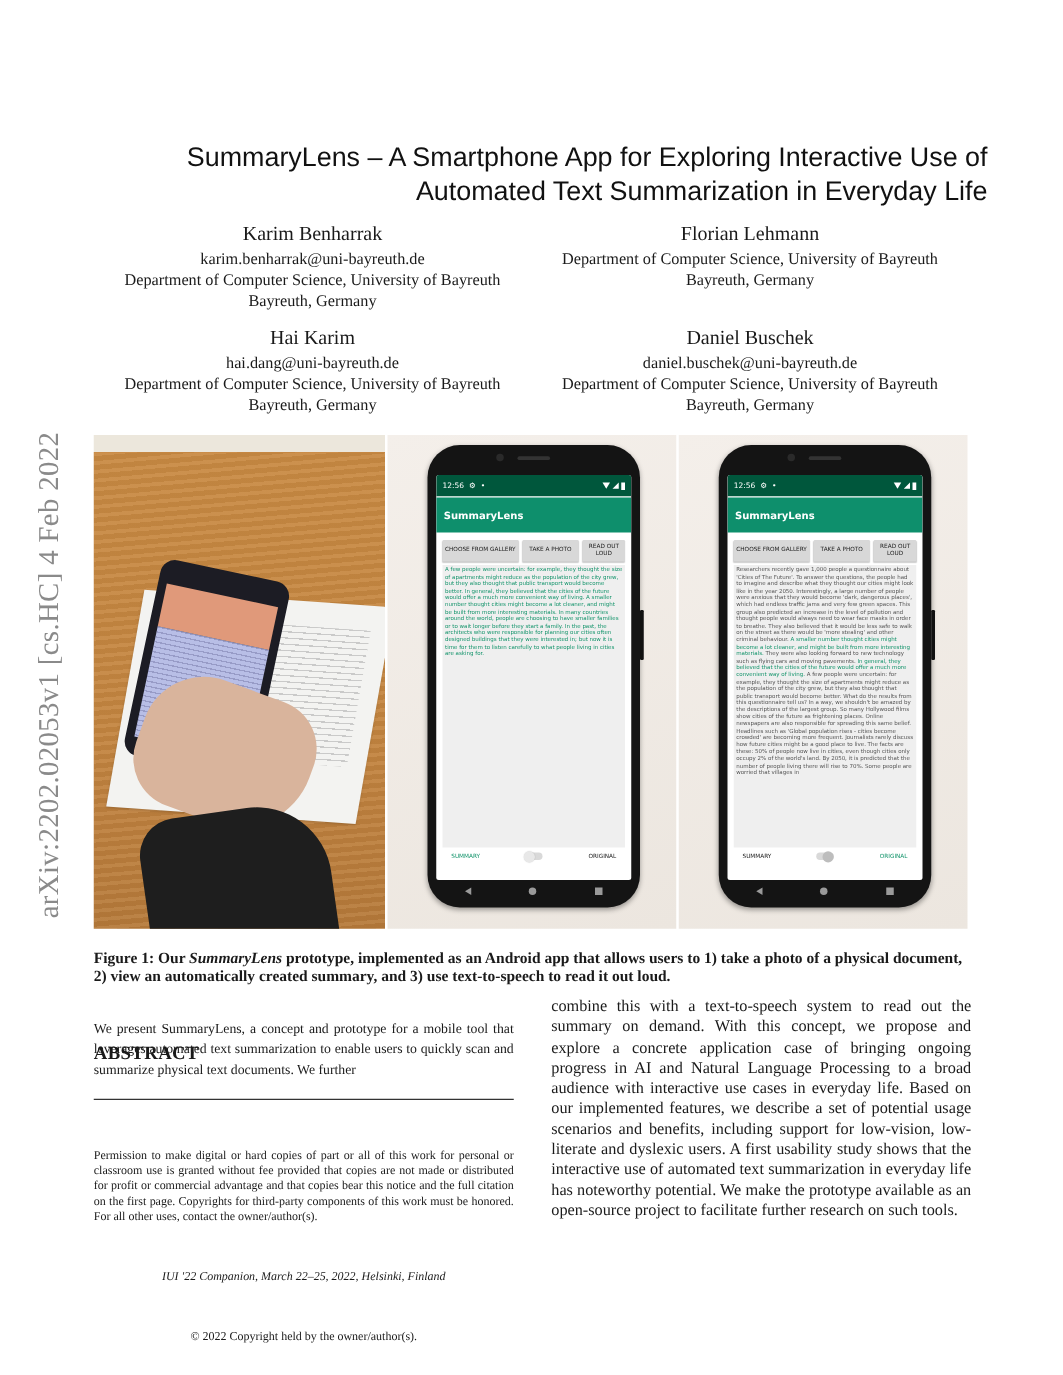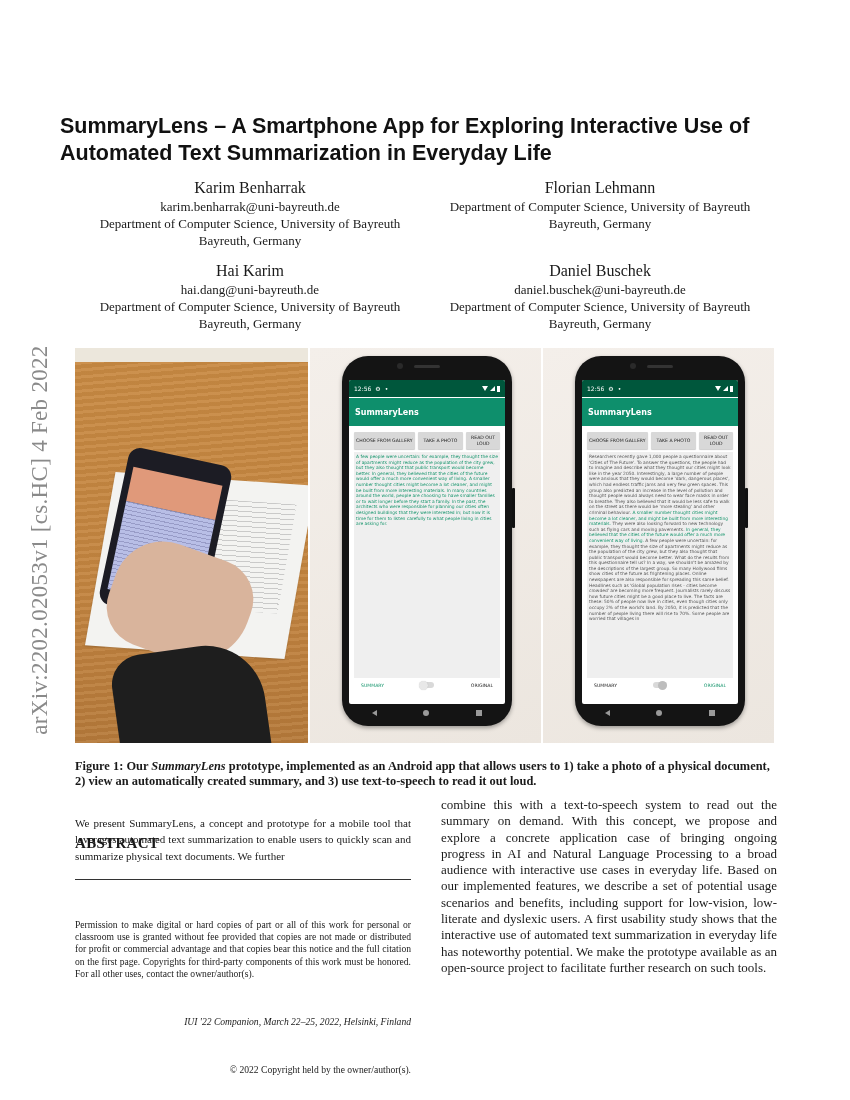--- a/index.html
+++ b/index.html
@@ -9,22 +9,22 @@
   .arxiv-stamp {
     position: absolute; left: 20px; top: 290px; width: 40px; height: 500px;
     display: flex; align-items: center; justify-content: center;
   }
   .arxiv-stamp span {
     transform: rotate(-90deg); white-space: nowrap;
     font-family: "Liberation Serif", serif; font-size: 23px; color: #8a8a8a; letter-spacing: 0.3px;
   }
 
   .title {
-    position: absolute; left: 60px; top: 113px; width: 730px; text-align: left;
-    font-family: "Liberation Sans", "DejaVu Sans", sans-serif; font-weight: bold;
+    position: absolute; left: 60px; top: 113px; width: 730px; text-align: right;
+    font-family: "Liberation Sans", "DejaVu Sans", sans-serif; font-weight: normal;
     font-size: 21.5px; line-height: 27px; color: #111;
   }
 
   .authors { position: absolute; left: 75px; top: 178px; width: 700px; display: grid; grid-template-columns: 1fr 1fr; row-gap: 12px; }
   .author { text-align: center; font-size: 13px; line-height: 17px; }
   .author .name { font-size: 16px; line-height: 20px; }
   .author .email, .author .dept, .author .loc { font-size: 13px; }
 
   .figure { position: absolute; left: 75px; top: 348px; width: 700px; height: 395px; display: flex; gap: 2px; }
   .panel { position: relative; height: 395px; overflow: hidden; }
@@ -74,22 +74,22 @@
 
   .caption { position: absolute; left: 75px; top: 759px; width: 700px; font-size: 12.4px; line-height: 15px; font-weight: bold; color: #1a1a1a; }
   .caption em { font-style: italic; }
 
   .abstract-heading { position: absolute; left: 75px; top: 796px; font-family: "Liberation Serif", serif; font-weight: bold; font-size: 15px; letter-spacing: 0.3px; margin-top: 39px; }
   .col-left-text { position: absolute; left: 75px; top: 815px; width: 336px; font-size: 11px; line-height: 16.3px; text-align: justify; }
   .col-right-text { position: absolute; left: 441px; top: 797px; width: 336px; font-size: 13px; line-height: 16.3px; text-align: justify; }
   .rule { position: absolute; left: 75px; top: 879px; width: 336px; height: 1px; background: #333; }
   .permission { position: absolute; left: 75px; top: 883px; width: 336px; font-size: 9.6px; line-height: 12.2px; color: #1a1a1a; }
   .permission p { text-align: justify; margin-top: 36px; }
-  .permission .venue { font-style: italic; text-align: right; }
-  .permission .plain { text-align: right; }
+  .permission .venue { font-style: italic; text-align: center; }
+  .permission .plain { text-align: center; }
 </style>
 </head>
 <body>
 
 <div class="arxiv-stamp">
   <span>arXiv:2202.02053v1  [cs.HC]  4 Feb 2022</span>
 </div>
 
 <h1 class="title">SummaryLens – A Smartphone App for Exploring Interactive Use of Automated Text Summarization in Everyday Life</h1>
 

